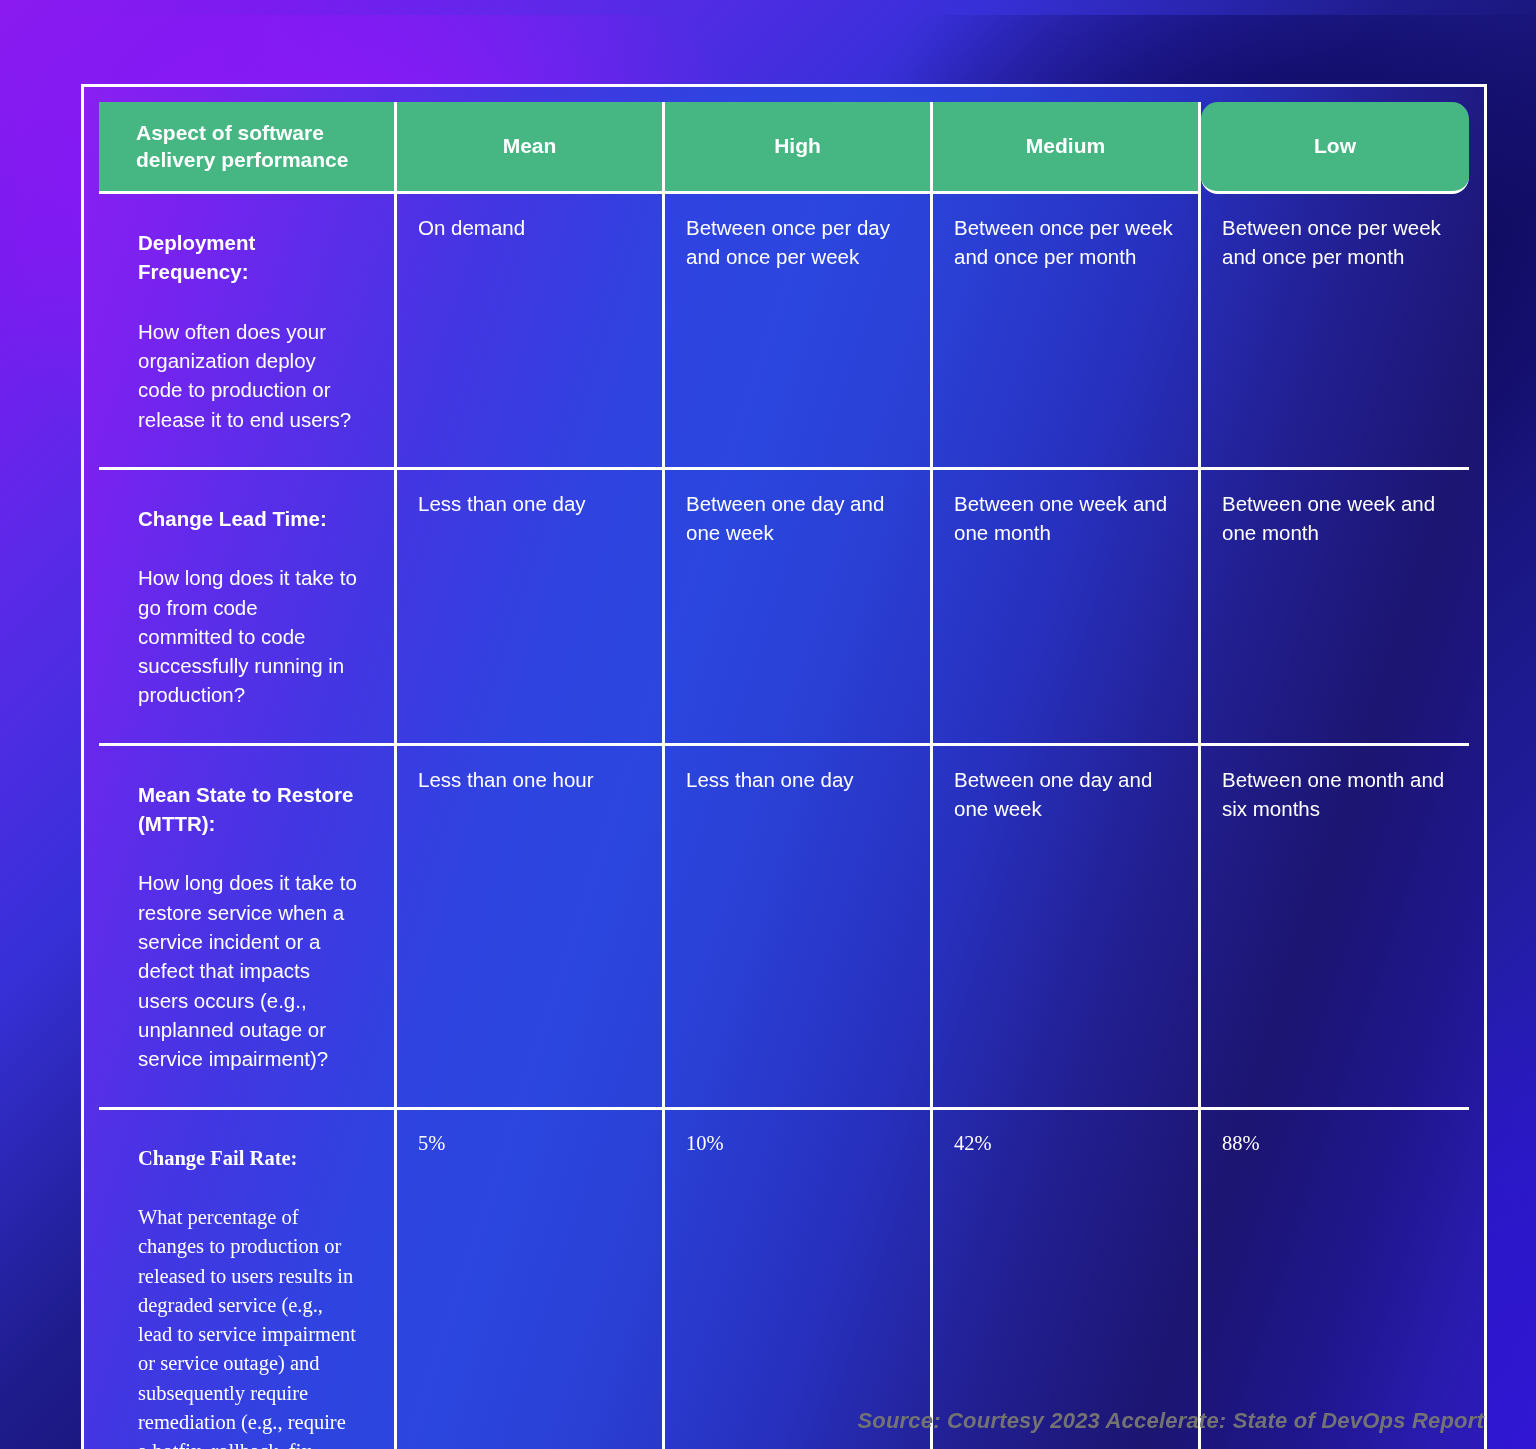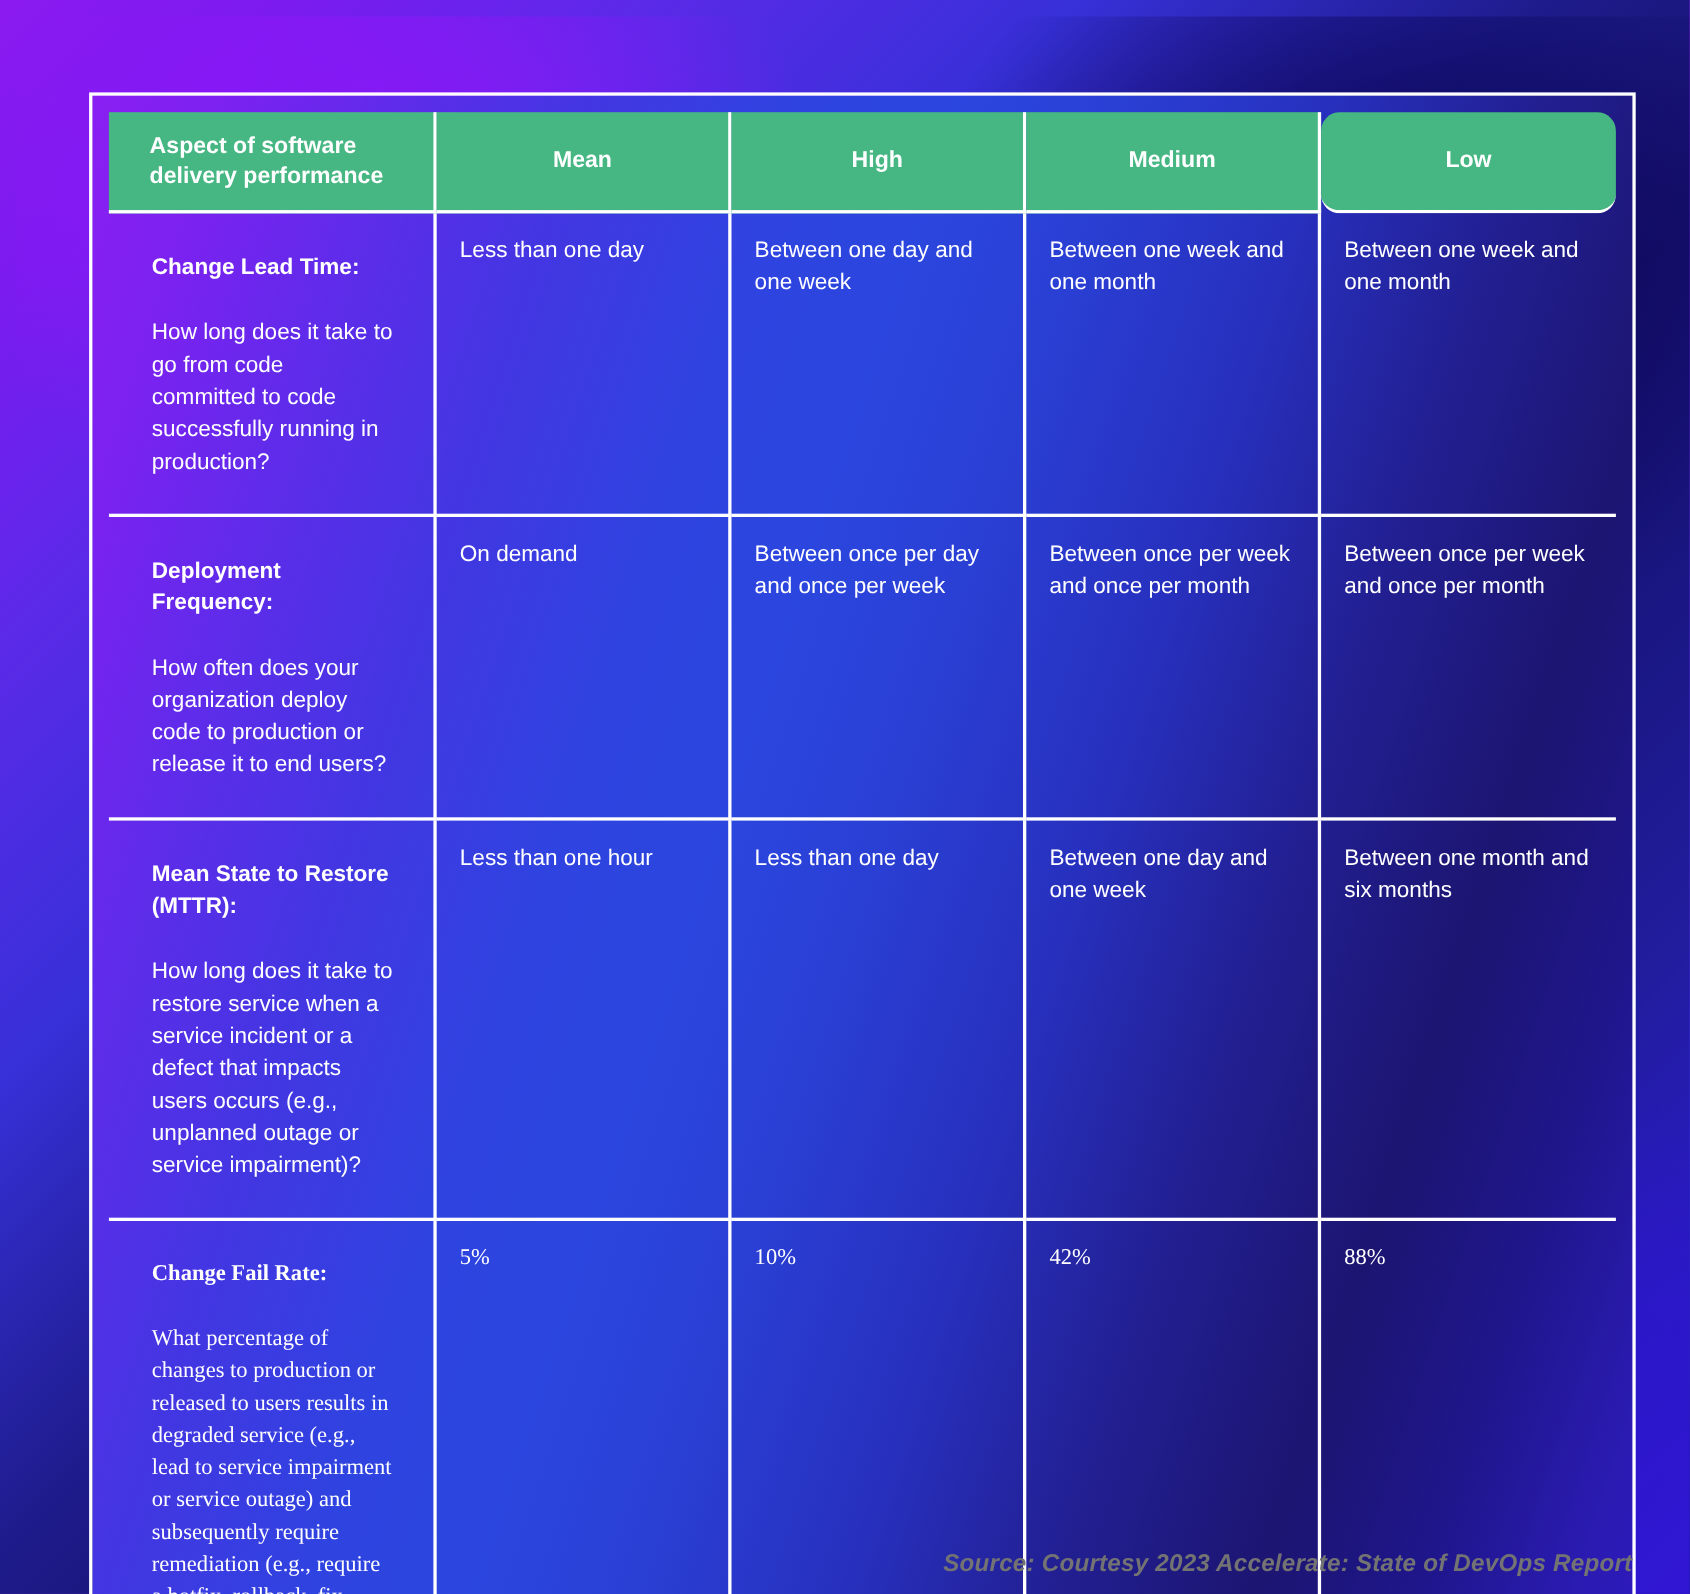--- a/index.html
+++ b/index.html
@@ -166,42 +166,42 @@
           <span>delivery performance</span>
         </th>
         <th class="col-level">Mean</th>
         <th class="col-level">High</th>
         <th class="col-level">Medium</th>
         <th class="col-level">Low</th>
       </tr>
     </thead>
     <tbody>
 
+      <tr id="row-deployment-frequency">
+        <td class="aspect-cell">
+          <span class="aspect-title">Deployment Frequency:</span>
+          <span class="aspect-desc">How often does your organization deploy code to production or release it to end users?</span>
+        </td>
+        <td class="value-cell">On demand</td>
+        <td class="value-cell">Between once per day and once per week</td>
+        <td class="value-cell">Between once per week and once per month</td>
+        <td class="value-cell">Between once per week and once per month</td>
+      </tr>
+
       <tr id="row-change-lead-time">
         <td class="aspect-cell">
           <span class="aspect-title">Change Lead Time:</span>
           <span class="aspect-desc">How long does it take to go from code committed to code successfully running in production?</span>
         </td>
         <td class="value-cell">Less than one day</td>
         <td class="value-cell">Between one day and one week</td>
         <td class="value-cell">Between one week and one month</td>
         <td class="value-cell">Between one week and one month</td>
       </tr>
 
-      <tr id="row-deployment-frequency">
-        <td class="aspect-cell">
-          <span class="aspect-title">Deployment Frequency:</span>
-          <span class="aspect-desc">How often does your organization deploy code to production or release it to end users?</span>
-        </td>
-        <td class="value-cell">On demand</td>
-        <td class="value-cell">Between once per day and once per week</td>
-        <td class="value-cell">Between once per week and once per month</td>
-        <td class="value-cell">Between once per week and once per month</td>
-      </tr>
-
       <tr id="row-mttr">
         <td class="aspect-cell">
           <span class="aspect-title">Mean State to Restore (MTTR):</span>
           <span class="aspect-desc">How long does it take to restore service when a service incident or a defect that impacts users occurs (e.g., unplanned outage or service impairment)?</span>
         </td>
         <td class="value-cell">Less than one hour</td>
         <td class="value-cell">Less than one day</td>
         <td class="value-cell">Between one day and one week</td>
         <td class="value-cell">Between one month and six months</td>
       </tr>

